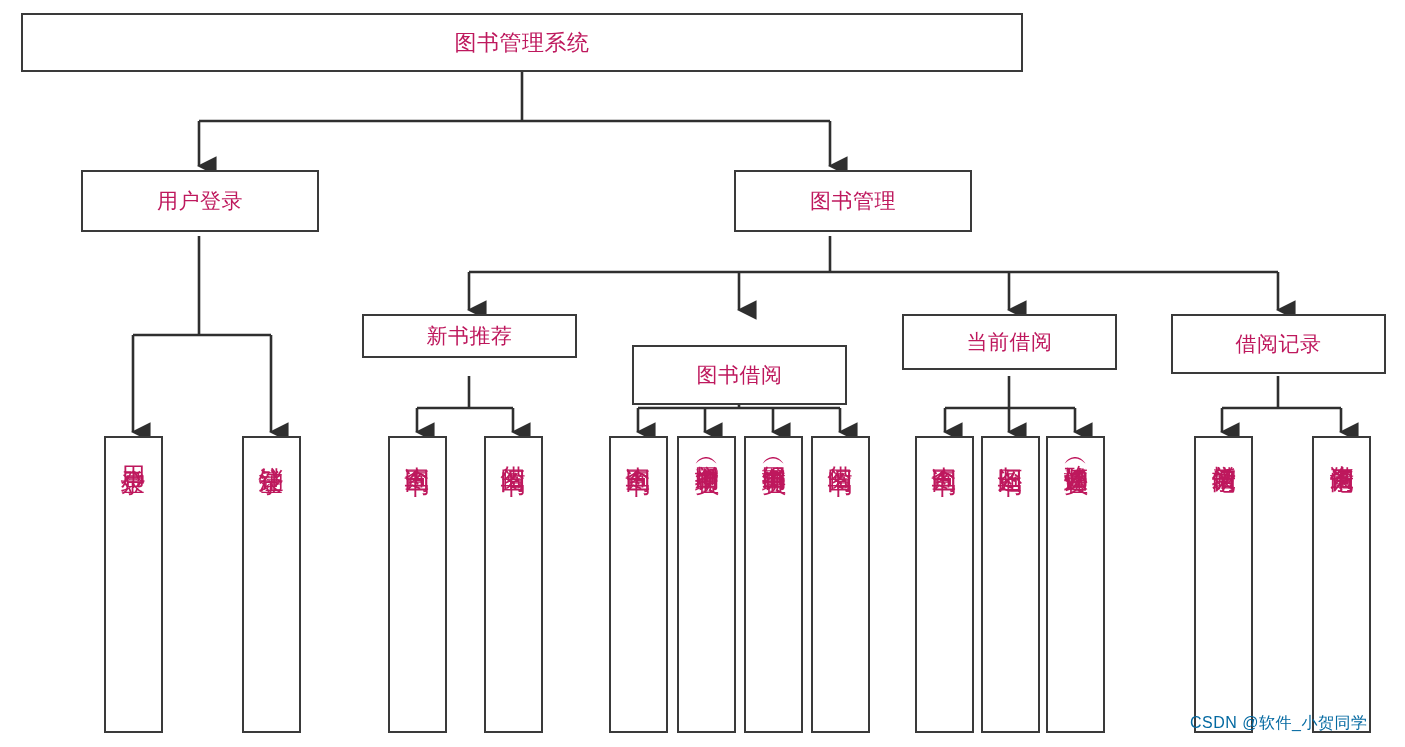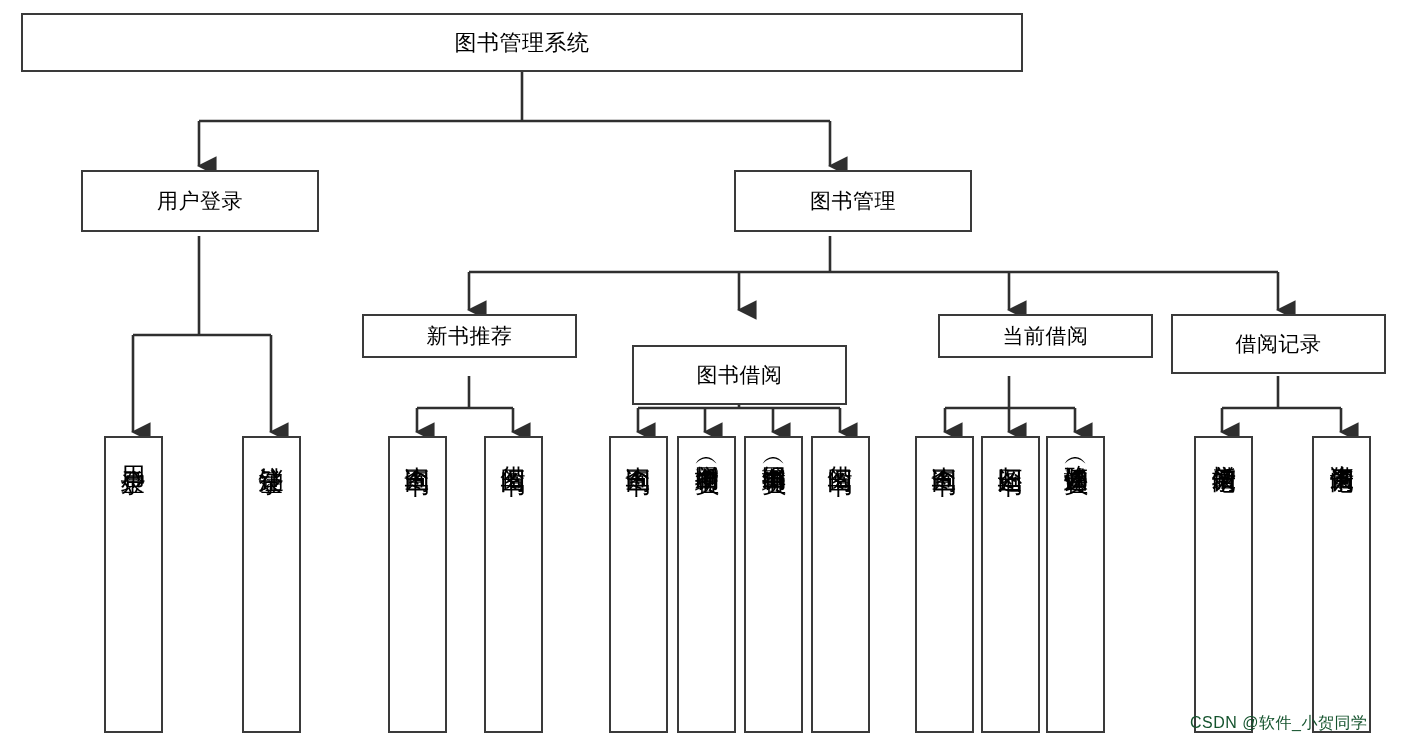--- a/index.html
+++ b/index.html
@@ -33,21 +33,21 @@
     border: 2.5px solid #3a3a3a;
     display: flex;
     align-items: center;
     justify-content: center;
     color: #1a1a1a;
   }
   .node-label {
     display: block;
     text-align: center;
     line-height: 1.18;
-    color: #000000;
+    color: #be185d;
     white-space: pre-line;
   }
   
   .h-node .node-label {
     font-size: 21px;
     letter-spacing: 0.5px;
   }
   .node.root .node-label {
     font-size: 22px;
   }
@@ -67,21 +67,21 @@
   }
   .v-node.tall-label .node-label {
     font-size: 24px;
     letter-spacing: 1px;
   }
   .watermark {
     position: absolute;
     left: 1190px;
     top: 713px;
     font-size: 16px;
-    color: #14532d;
+    color: #0369a1;
     letter-spacing: 0.5px;
     white-space: nowrap;
   }
 </style>
 </head>
 <body>
 
 <div id="diagram">
 
   <svg id="connectors" viewBox="0 0 1405 747" xmlns="http://www.w3.org/2000/svg">
@@ -144,21 +144,21 @@
   <div class="node h-node" style="left:712px; top:170px; width:238px; height:62px;margin-left:22px;">
     <span class="node-label">图书管理</span>
   </div>
 
   <div class="node h-node" style="left:362px; top:314px; width:215px; height:44px;">
     <span class="node-label">新书推荐</span>
   </div>
   <div class="node h-node" style="left:632px; top:314px; width:215px; height:60px;margin-top:31px;">
     <span class="node-label">图书借阅</span>
   </div>
-  <div class="node h-node" style="left:938px; top:314px; width:215px; height:44px;">
+  <div class="node h-node" style="left:902px; top:314px; width:215px; height:56px;">
     <span class="node-label">当前借阅</span>
   </div>
   <div class="node h-node" style="left:1171px; top:314px; width:215px; height:60px;">
     <span class="node-label">借阅记录</span>
   </div>
 
   <div class="node v-node" style="left:104px; top:436px; width:59px; height:297px;">
     <span class="node-label">用户登录</span>
   </div>
   <div class="node v-node" style="left:242px; top:436px; width:59px; height:297px;">

